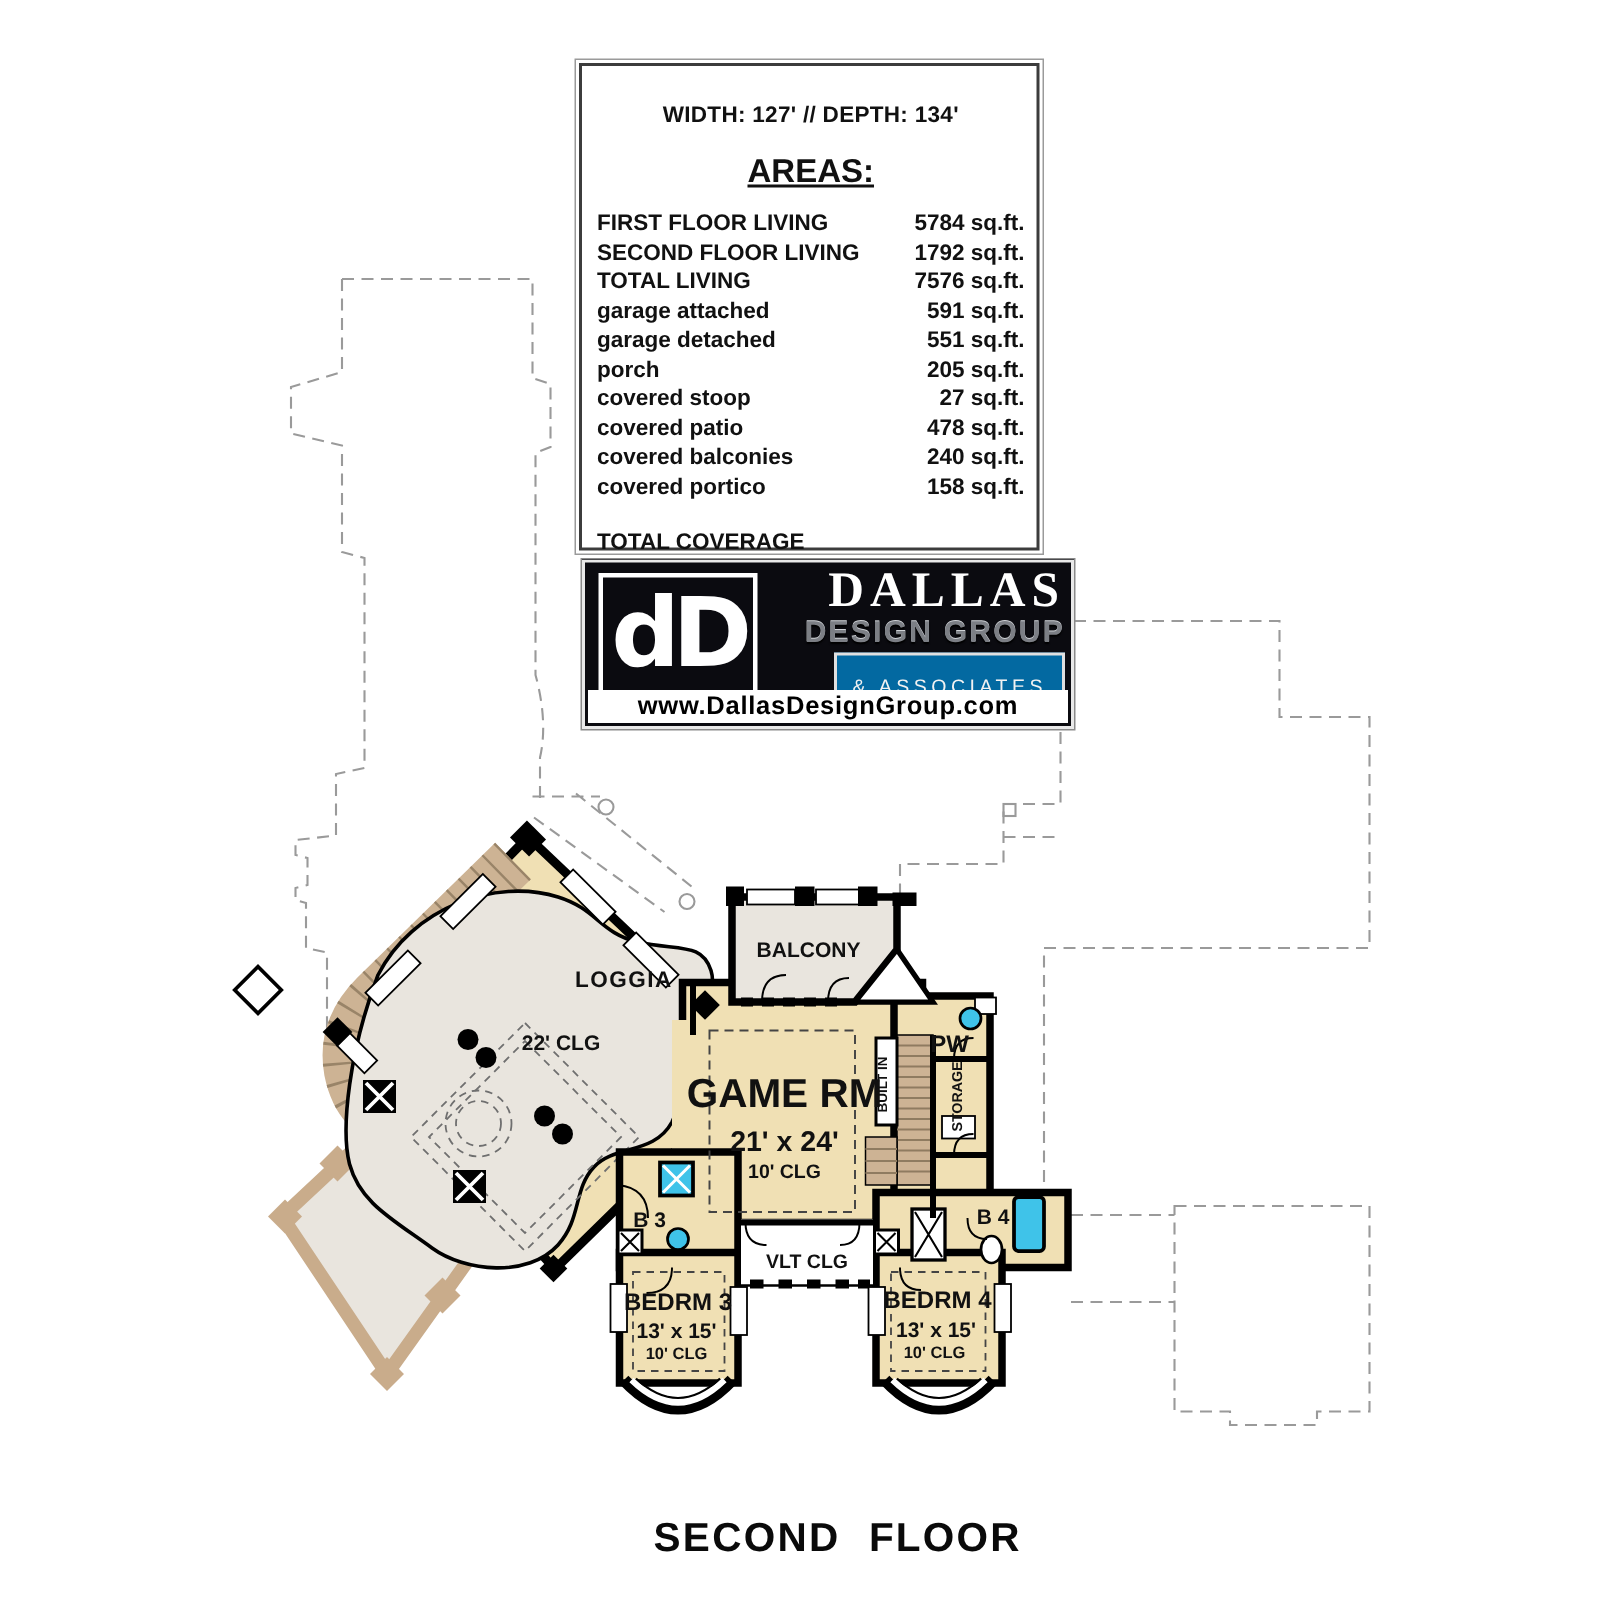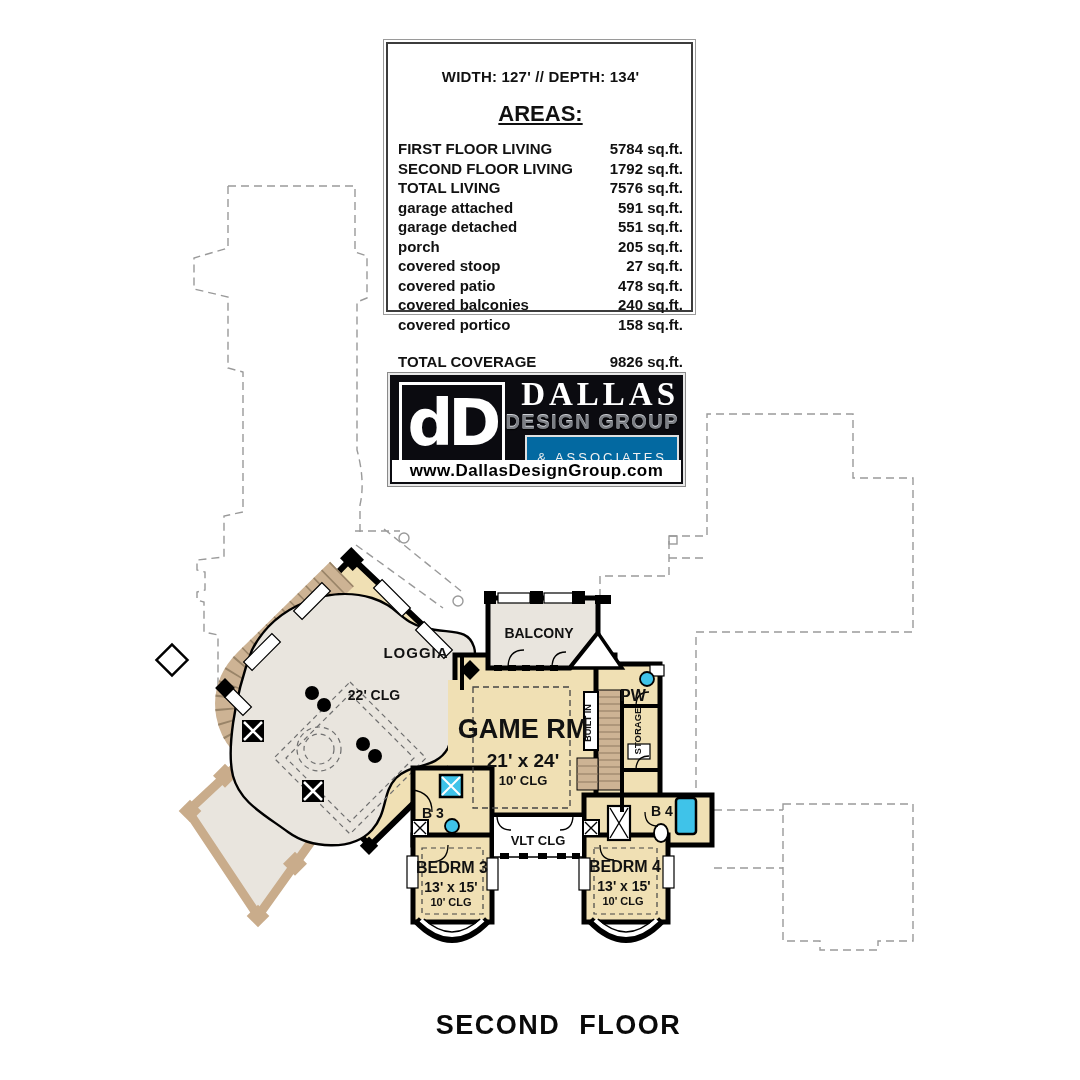--- a/index.html
+++ b/index.html
@@ -2,32 +2,32 @@
 <html style="--tan: #f0e0b4; --gray: #e9e5de; --stair: #cdb394; --tread: #8f7b60; --beam: #c9ac8b; --blue: #3fc3e9; --wall: #000000; --dash: #9a9a9a;"><head>
 <meta charset="utf-8">
 <style>
   html,body{margin:0;padding:0;background:#fff;}
   #stage{position:relative;width:1080px;height:1080px;background:#fff;overflow:hidden;
          font-family:"Liberation Sans",sans-serif;}
   svg{position:absolute;left:0;top:0;}
   svg text{font-family:"Liberation Sans",sans-serif;font-weight:bold;fill:#111;text-anchor:middle;}
 
   
-  .info-box{position:absolute;left:386px;top:42px;width:307px;height:270px;background:#fff;
+  .info-box{position:absolute;left:386px;top:42px;width:307px;height:325px;background:#fff;
             border:2px solid #3c3c3c;box-shadow:0 0 0 2px #fff,0 0 0 3px #9a9a9a;
             color:#111;font-weight:bold;box-sizing:border-box;padding:24px 8px 0 10px;}
   .info-dims{text-align:center;font-size:15px;letter-spacing:.2px;}
   .info-areas-title{text-align:center;font-size:22px;text-decoration:underline;margin:16px 0 12px;}
   .info-row{display:flex;font-size:15px;line-height:19.5px;white-space:nowrap;}
   .info-row .lbl{flex:1;text-align:left;}
   .info-row .val{text-align:right;}
-  .info-total{margin-top:18px;}
+  .info-total{margin-top:18px;flex-direction:column;}
 
   
-  .logo{position:absolute;left:388px;top:373px;width:297px;height:113px;background:#0b0b10;
+  .logo{position:absolute;left:388px;top:373px;width:328px;height:113px;background:#0b0b10;
         box-shadow:0 0 0 1px #8a8a8a, inset 0 0 0 2px #e9e9e9;box-sizing:border-box;}
   .logo-mark{position:absolute;left:11px;top:9px;width:100px;height:76px;border:3px solid #fff;
              background:#0b0b10;color:#fff;display:flex;align-items:center;justify-content:center;
              font-family:"DejaVu Sans",sans-serif;font-weight:bold;font-size:64px;
              letter-spacing:-5px;line-height:60px;overflow:visible;}
   .logo-brand{position:absolute;left:116px;top:4px;right:6px;text-align:right;}
   .logo-name{font-family:"Liberation Serif",serif;font-weight:bold;color:#fff;font-size:33px;
              letter-spacing:4px;line-height:35px;}
   .logo-sub{font-size:20px;font-weight:bold;color:#7c7f85;letter-spacing:1.5px;line-height:21px;
             text-shadow:0 -1px 0 #cfd2d6,0 1px 1px #000;}

